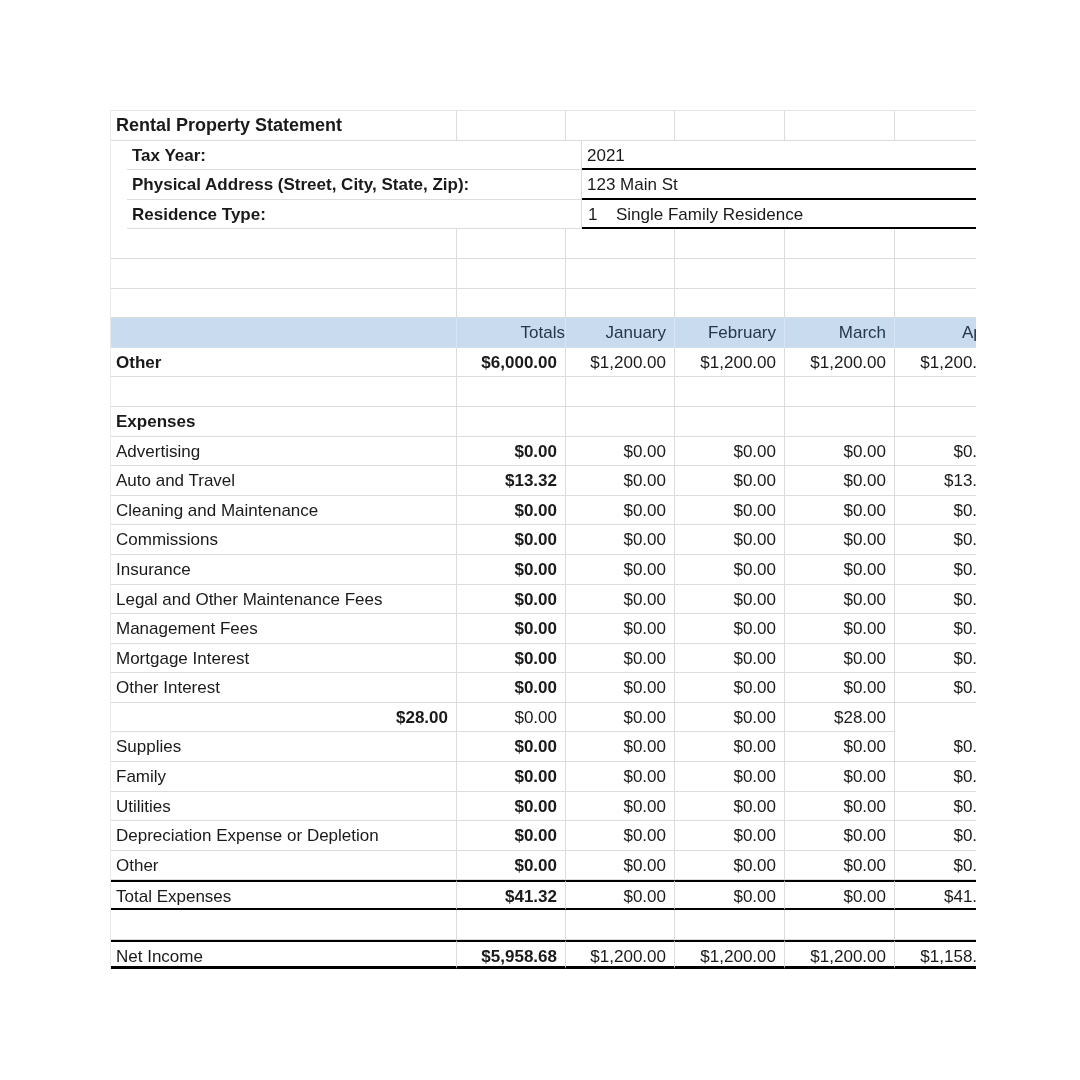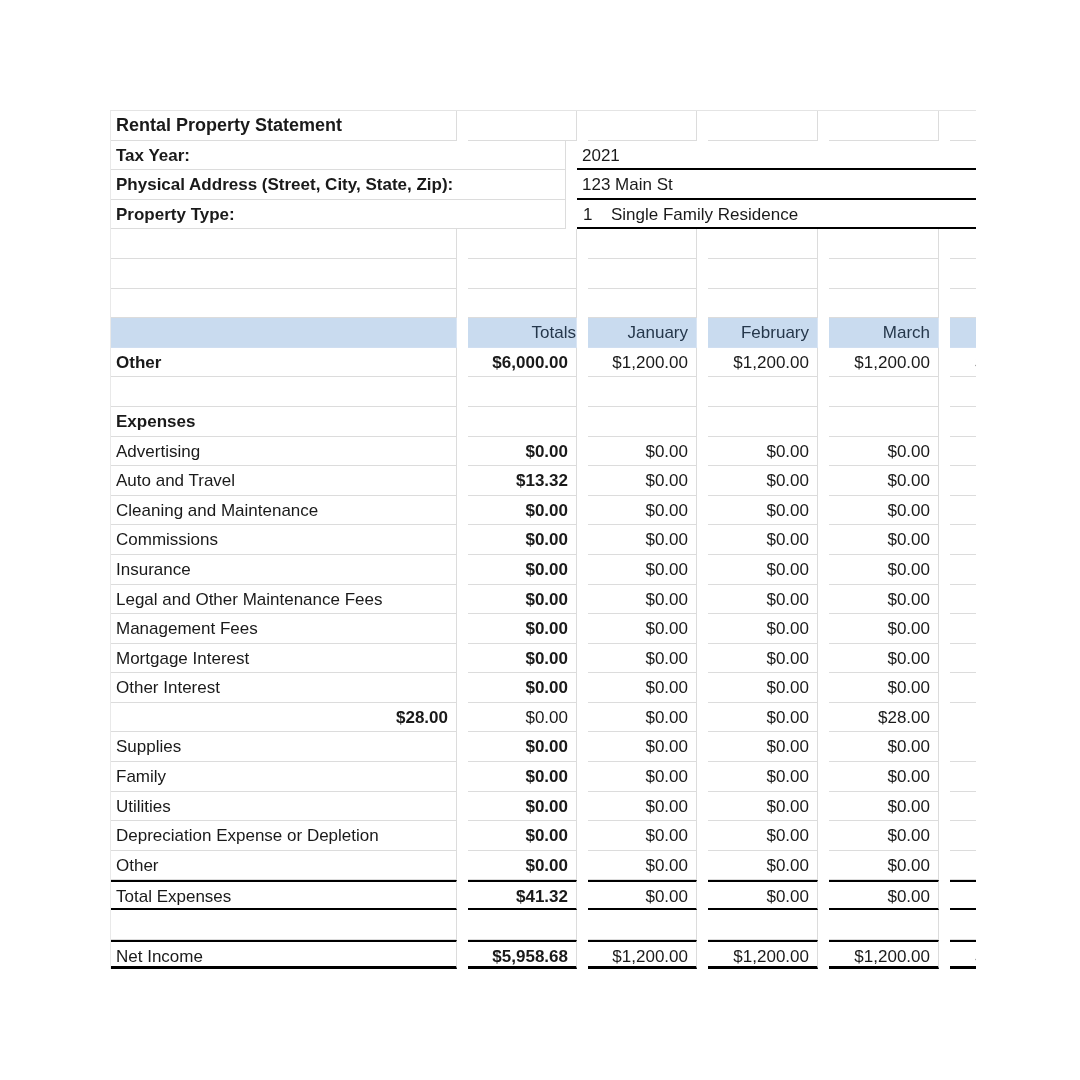--- a/index.html
+++ b/index.html
@@ -8,23 +8,23 @@
     font-family:"Liberation Sans",sans-serif;color:#1a1a1a;
   }
   .sheet{
     position:absolute;left:110px;top:110px;width:866px;height:861px;
     overflow:hidden;
   }
   .grid{width:894px;border-top:1px solid #e4e4e4;border-left:1px solid #e9e9e9;}
   .row{
     display:grid;
     grid-template-columns:346px 109px 109px 110px 110px 110px;
-    height:29.6px;box-sizing:border-box;gap:11px;
-  }
-  .row.merged{grid-template-columns:455px 439px;}
+    height:29.6px;box-sizing:border-box;
+  }
+  .row.merged{grid-template-columns:455px 439px;margin-left:16px;}
   .c{
     box-sizing:border-box;
     border-right:1px solid #dcdcdc;
     border-bottom:1px solid #dcdcdc;
     overflow:hidden;white-space:nowrap;
     font-size:17px;line-height:29.2px;
   }
   .lbl{padding-left:5px;text-align:left;}
   .num{text-align:right;padding-right:8px;font-variant-numeric:tabular-nums;}
   .ctr{text-align:right;}
@@ -62,21 +62,21 @@
       <div class="c lbl b">Tax Year:</div>
       <div class="c lbl hv">2021</div>
     </div>
 
     <div class="row merged">
       <div class="c lbl b">Physical Address (Street, City, State, Zip):</div>
       <div class="c lbl hv">123 Main St</div>
     </div>
 
     <div class="row merged">
-      <div class="c lbl b">Property Type:</div>
+      <div class="c lbl b">Residence Type:</div>
       <div class="c hv"><span class="code">1</span><span>Single Family Residence</span></div>
     </div>
 
     <div class="row">
         <div class="c"></div>
         <div class="c"></div>
         <div class="c"></div>
         <div class="c"></div>
         <div class="c"></div>
         <div class="c"></div>

